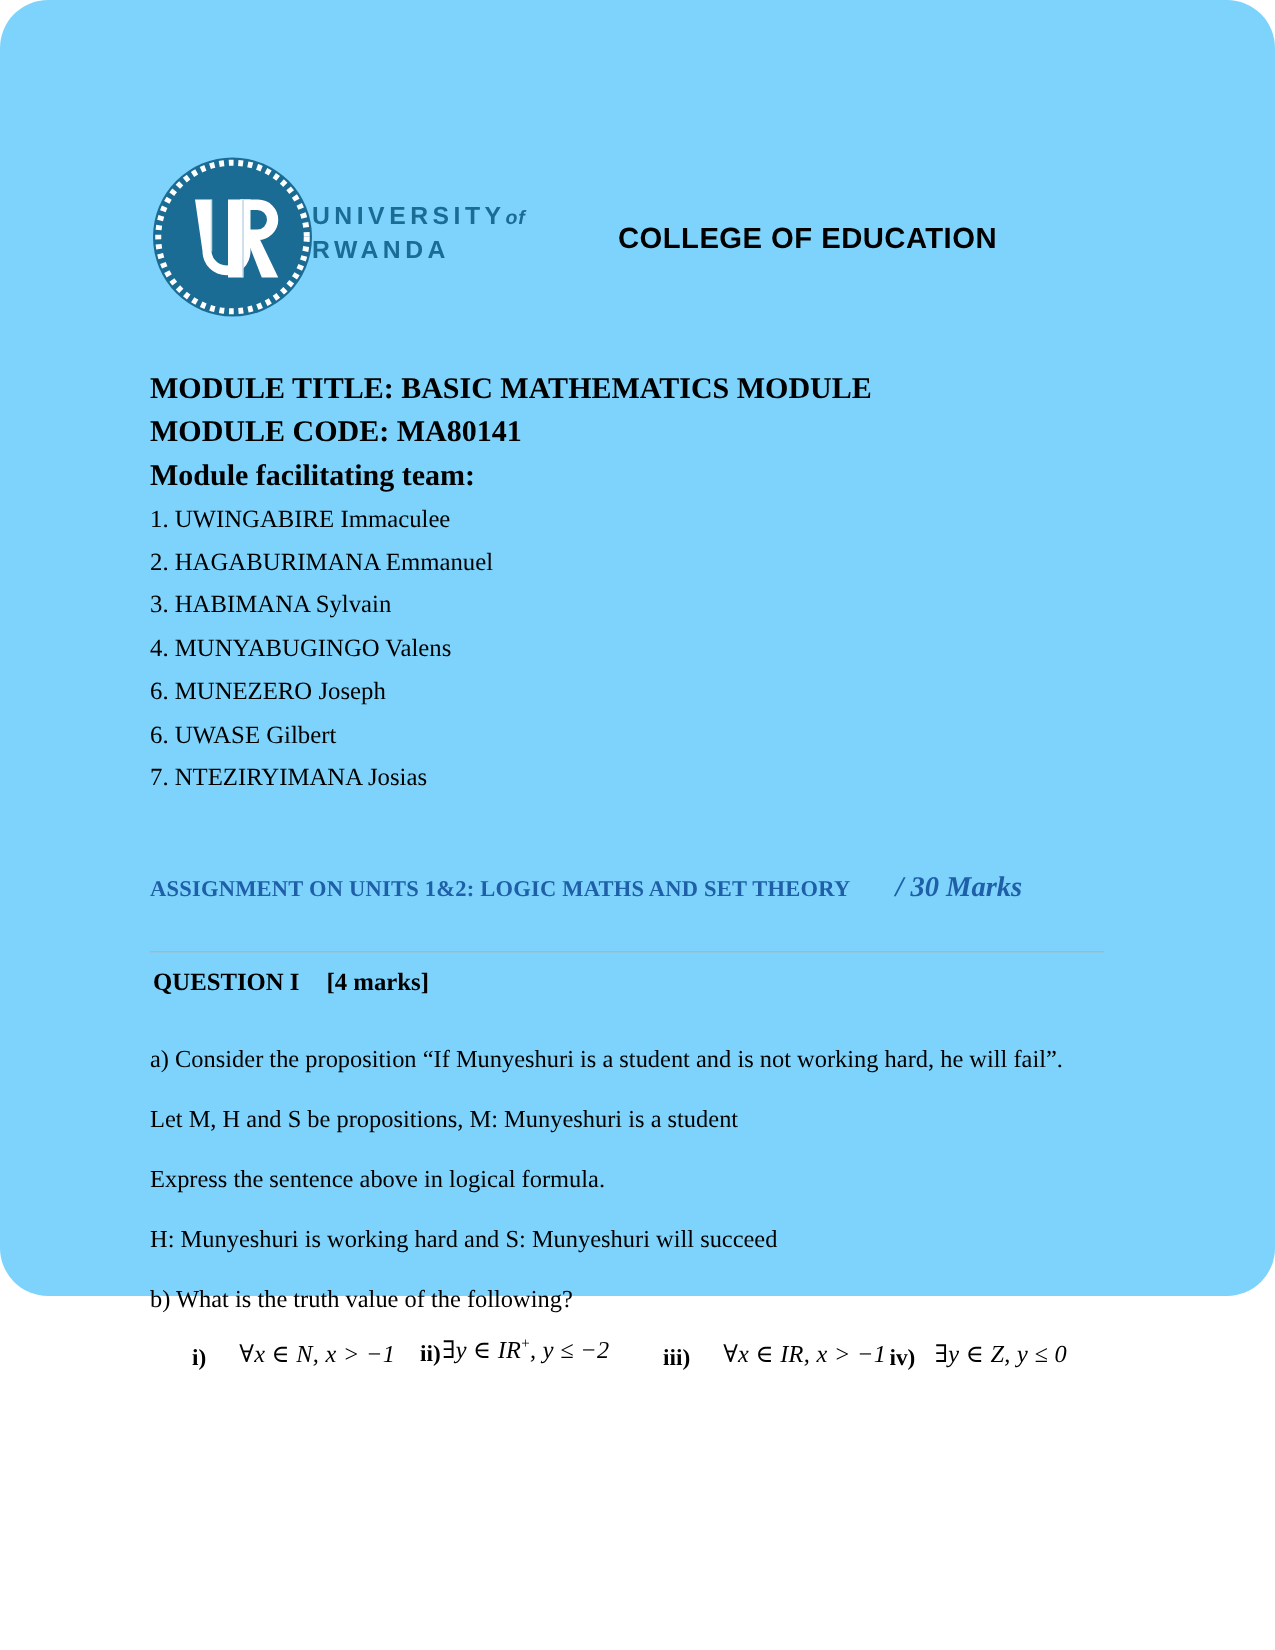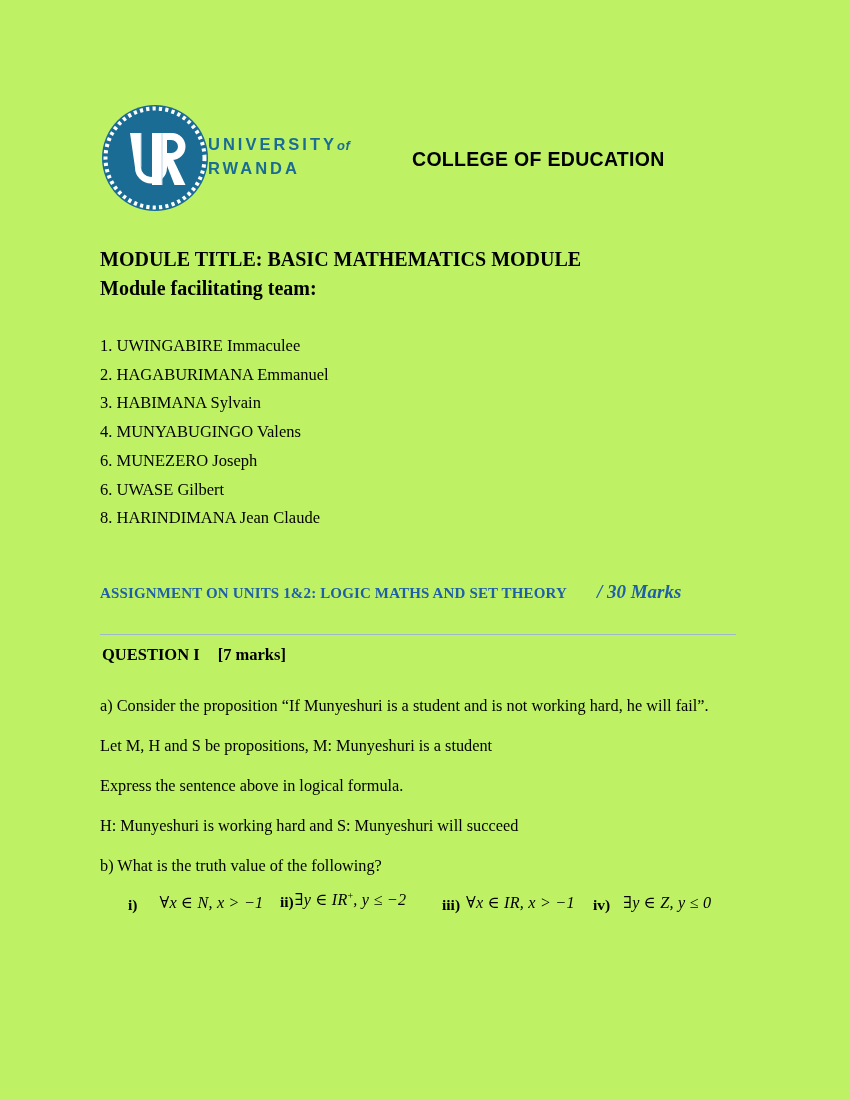--- a/index.html
+++ b/index.html
@@ -13,22 +13,23 @@
     position: relative;
     font-family: "Liberation Serif", "DejaVu Serif", serif;
     color: #000000;
     overflow: hidden;
   }
 
   .page {
     position: absolute;
     inset: 0;
     width: 850px;
-    height: 1100px;
-    background: #bef264;
+    height: 864px;
+    background: #7dd3fc;
+    border-radius: 32px;
   }
 
   
   .header {
     position: absolute;
     left: 100px;
     top: 100px;
     width: 640px;
     height: 120px;
   }
@@ -183,21 +184,21 @@
     font-size: 10px;
     font-style: normal;
     vertical-align: super;
   }
 
   .mi-1 { left: 28px;  top: 3px; }
   .mi-1 .math-expr { margin-left: 22px; }
   .mi-2 { left: 180px; top: 0px; }
   .mi-2 .math-expr { margin-left: 1px; }
   .mi-3 { left: 342px; top: 3px; }
-  .mi-3 .math-expr { margin-left: 6px; }
+  .mi-3 .math-expr { margin-left: 22px; }
   .mi-4 { left: 493px; top: 3px; }
   .mi-4 .math-expr { margin-left: 13px; }
 </style>
 </head>
 <body>
 
 <div class="page">
 
   <div class="header">
 
@@ -224,41 +225,42 @@
     <div class="wordmark">
       <span>UNIVERSITY</span><span class="of">of</span><br>
       <span>RWANDA</span>
     </div>
 
     <div class="college">COLLEGE OF EDUCATION</div>
   </div>
 
   <div class="module-block">
     <div class="module-line">MODULE TITLE: BASIC MATHEMATICS MODULE</div>
+    <div class="module-line">MODULE CODE: MA80141</div>
     <div class="module-line">Module facilitating team:</div>
   </div>
 
   <div class="team-list">
     <div class="team-item">1. UWINGABIRE Immaculee</div>
     <div class="team-item">2. HAGABURIMANA Emmanuel</div>
     <div class="team-item">3. HABIMANA Sylvain</div>
     <div class="team-item">4. MUNYABUGINGO Valens</div>
     <div class="team-item">6. MUNEZERO Joseph</div>
     <div class="team-item">6. UWASE Gilbert</div>
-    <div class="team-item">8. HARINDIMANA Jean Claude</div>
+    <div class="team-item">7. NTEZIRYIMANA Josias</div>
   </div>
 
   <div class="assignment-row">
     <span class="assignment-title">ASSIGNMENT ON UNITS 1&amp;2: LOGIC MATHS AND SET THEORY</span><span class="assignment-marks">/ 30 Marks</span>
   </div>
 
   <div class="rule"></div>
 
   <div class="question-head">
-    <span>QUESTION I</span><span class="qmarks">[7 marks]</span>
+    <span>QUESTION I</span><span class="qmarks">[4 marks]</span>
   </div>
 
   <div class="body-block">
     <div class="body-line">a)  Consider the proposition “If Munyeshuri is a student and is not working hard, he will fail”.</div>
     <div class="body-line">Let M, H and S be propositions, M: Munyeshuri is a student</div>
     <div class="body-line">Express the sentence above in logical formula.</div>
     <div class="body-line">H: Munyeshuri is working hard and S: Munyeshuri will succeed</div>
     <div class="body-line">b) What is the truth value of the following?</div>
   </div>
 

